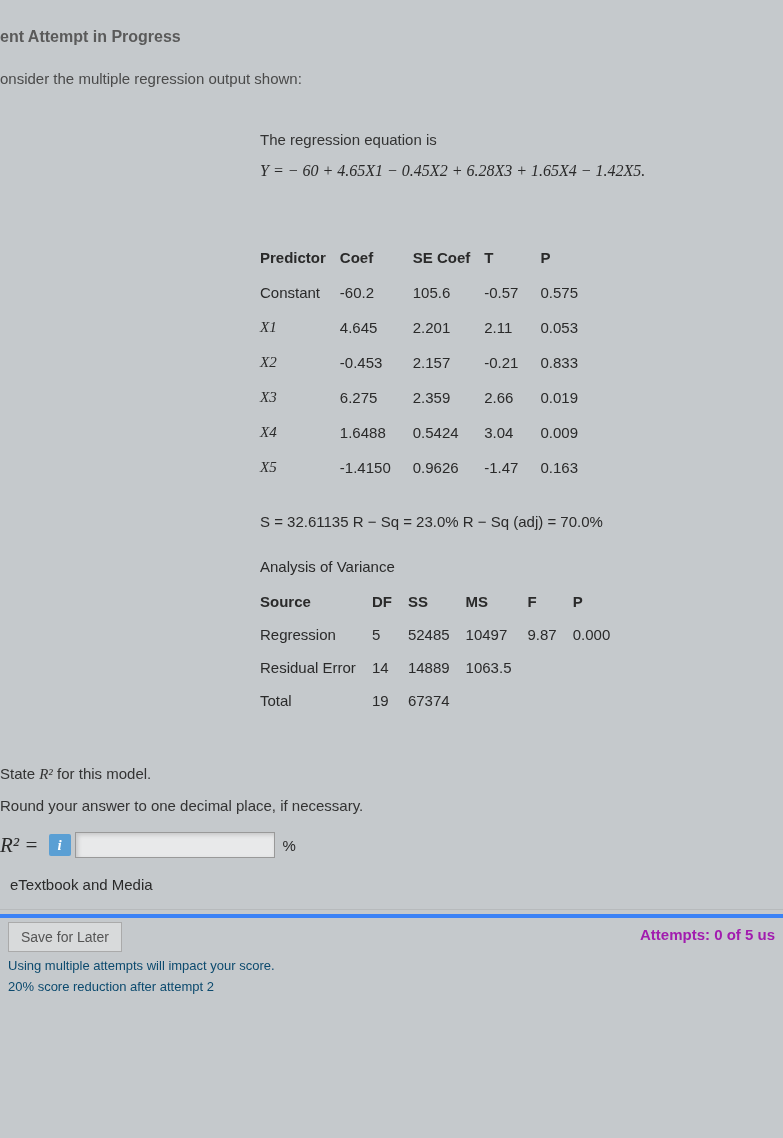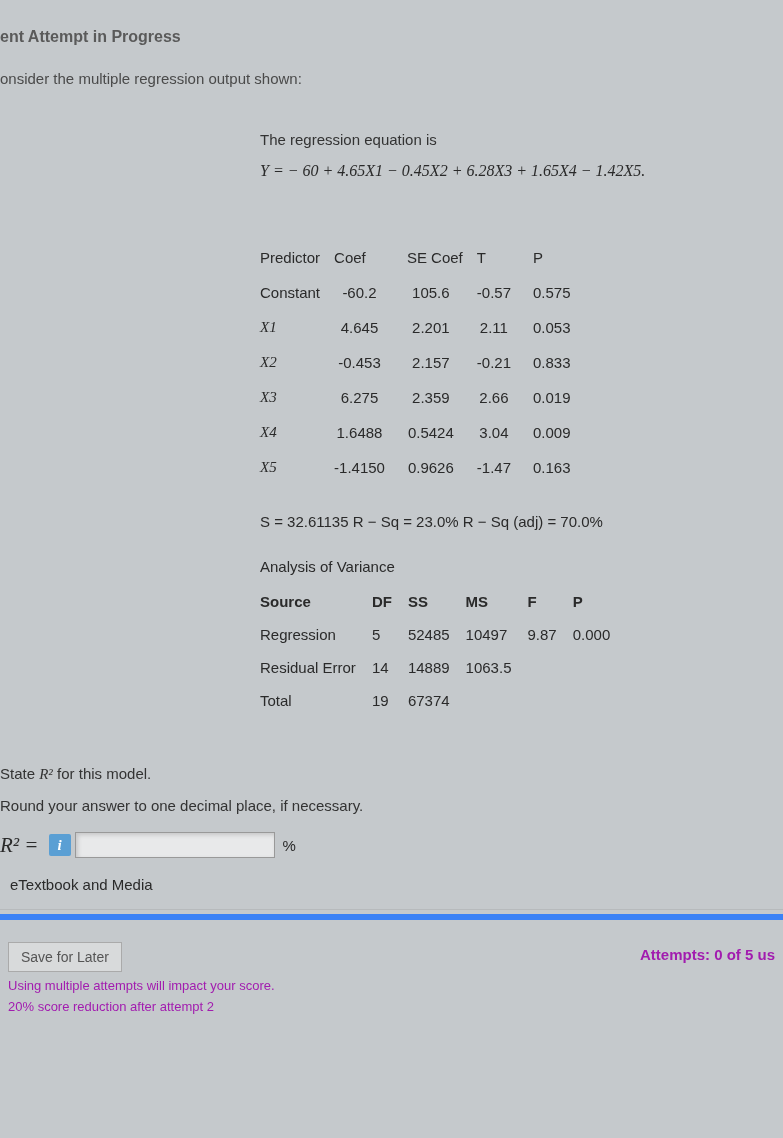--- a/index.html
+++ b/index.html
@@ -42,22 +42,22 @@
   }
   table.coef {
     border-collapse: collapse;
     font-size: 15px;
   }
   table.coef th, table.coef td {
     text-align: left;
     padding: 9px 14px 9px 0;
     font-weight: normal;
   }
-  table.coef th { font-weight: normal; margin-left: 28px; }
-  table.coef td.num { text-align: center; padding-right: 22px;}
+  table.coef th { font-weight: bold; margin-left: 28px; }
+  table.coef td.num { text-align: left; padding-right: 22px;}
   table.coef td.pred { font-family:"Times New Roman",serif; font-style: italic;}
   .stats-line {
     margin: 28px 0 28px 0;
     font-size: 15px;
   }
   .anova-label { margin-bottom: 10px; font-size:15px;}
   table.anova { border-collapse: collapse; font-size:15px;}
   table.anova th, table.anova td { text-align:left; padding: 8px 16px 8px 0; font-weight:normal;}
   table.anova th { font-weight:bold;}
   .question-block {
@@ -80,31 +80,31 @@
     width: 200px; height: 26px; border:1px solid #999;
     background:#e8e9ea; padding:0 6px;
     box-shadow: inset 2px 2px 4px rgba(0,0,0,0.15);
   }
   .pct { margin-left:4px; font-size:15px;}
   .link-text {
     color:#2a2a2a; font-size:15px; margin:16px 0 16px 10px;
     display:block;
   }
   .footer-area {
-    border-top: 6px solid #3b82f6;
-    padding: 22px 8px 20px 8px;
+    border-top: 4px solid #3b82f6;
+    padding: 4px 8px 20px 8px;
     display:flex; justify-content:space-between; align-items:flex-start;
     position:relative;
   }
   .save-btn {
     border:1px solid #aaa; background:#d8dadb; color:#555;
     padding:6px 12px; font-size:14px; cursor:pointer;
   }
   .attempts { font-size:15px; font-weight:bold; color:#a21caf; padding-top:4px;}
-  .footer-note { font-size:13px; color:#a21caf; margin-top:6px;}
+  .footer-note { font-size:13px; color:#0c4a6e; margin-top:6px;}
   hr.sep { border:none; border-top:1px solid #b7babc; margin:4px 0;}
 </style>
 </head>
 <body>
 
 <div class="page">
 
   <div class="header-text">ent Attempt in Progress</div>
   <div class="prompt-text">onsider the multiple regression output shown:</div>
 

